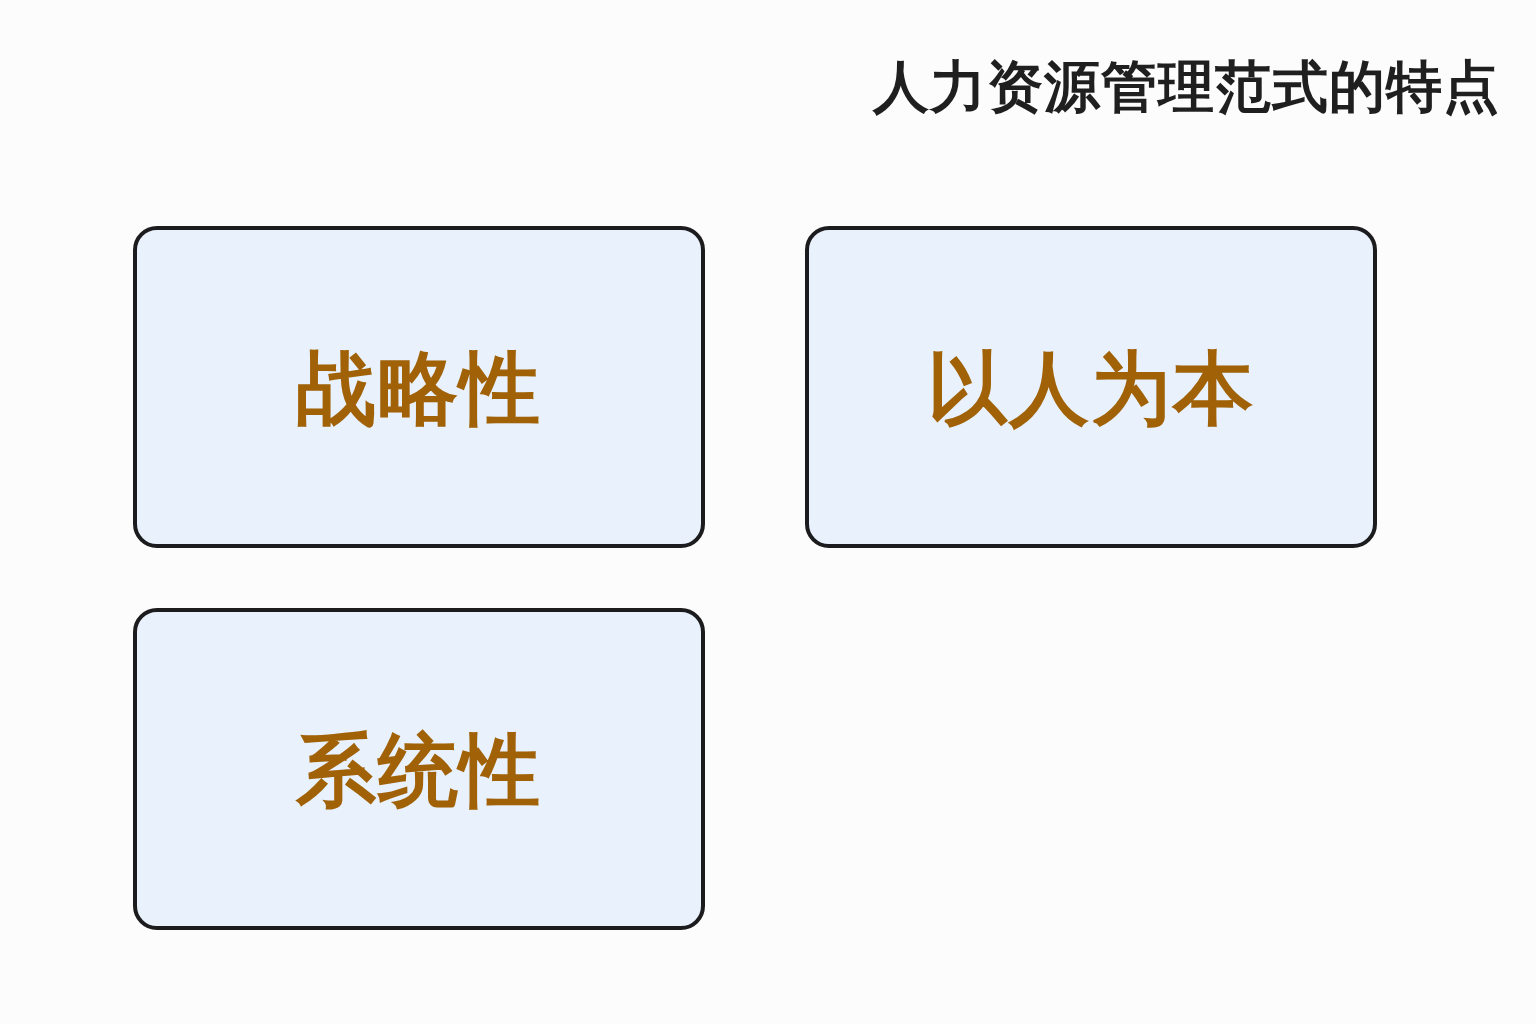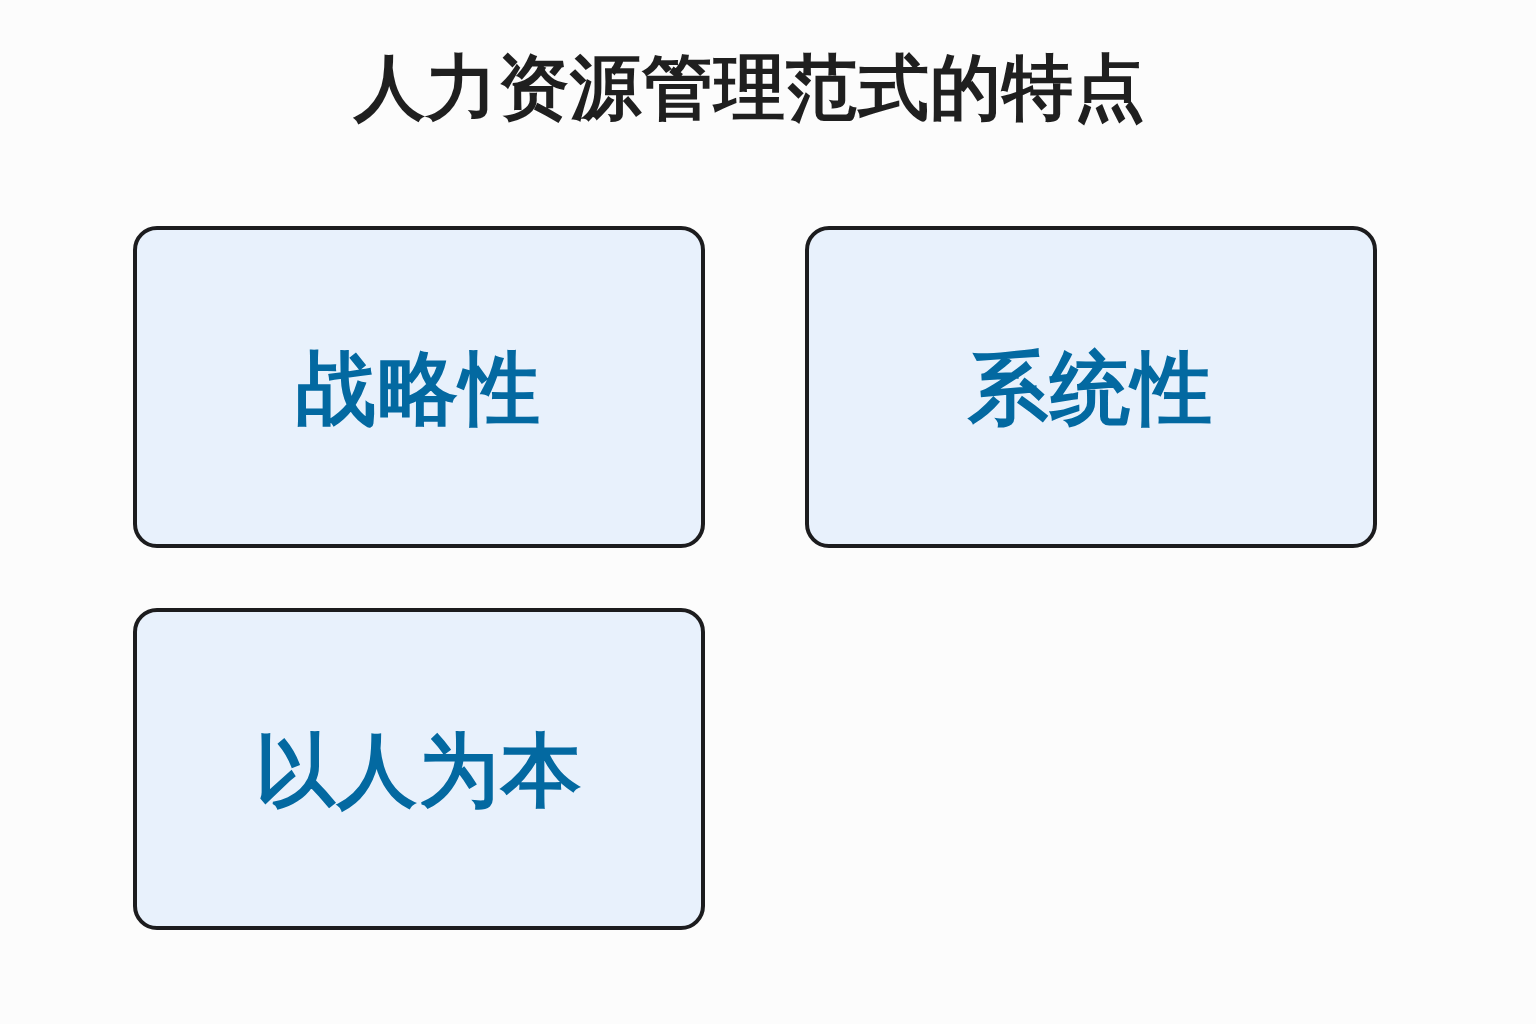--- a/index.html
+++ b/index.html
@@ -18,24 +18,24 @@
     position: relative;
     width: 1536px;
     height: 1024px;
     background: #fcfcfc;
     box-sizing: border-box;
   }
 
   .page-title {
     position: absolute;
     left: 0;
-    top: 48px;
+    top: 56px;
     width: 1500px;
-    text-align: center;
-    font-size: 71px;
+    text-align: right;
+    font-size: 56px;
     line-height: 1.12;
     font-weight: 700;
     color: #1f1f1f;
     letter-spacing: 1px;
     white-space: nowrap;
   }
 
   .grid {
     position: absolute;
     left: 133px;
@@ -57,43 +57,43 @@
     display: flex;
     align-items: center;
     justify-content: center;
     box-sizing: border-box;
   }
 
   .card-label {
     font-size: 80px;
     line-height: 1;
     font-weight: 700;
-    color: #0369a1;
+    color: #a16207;
     letter-spacing: 2px;
     white-space: nowrap;
     transform: translateY(2px);
   }
 </style>
 </head>
 <body>
 
 <div class="slide">
 
   <div class="page-title">人力资源管理范式的特点</div>
 
   <div class="grid">
 
     <div class="card">
       <span class="card-label">战略性</span>
     </div>
 
     <div class="card">
-      <span class="card-label">系统性</span>
+      <span class="card-label">以人为本</span>
     </div>
 
     <div class="card">
-      <span class="card-label">以人为本</span>
+      <span class="card-label">系统性</span>
     </div>
 
 
   </div>
 
 </div>
 
 </body></html>

